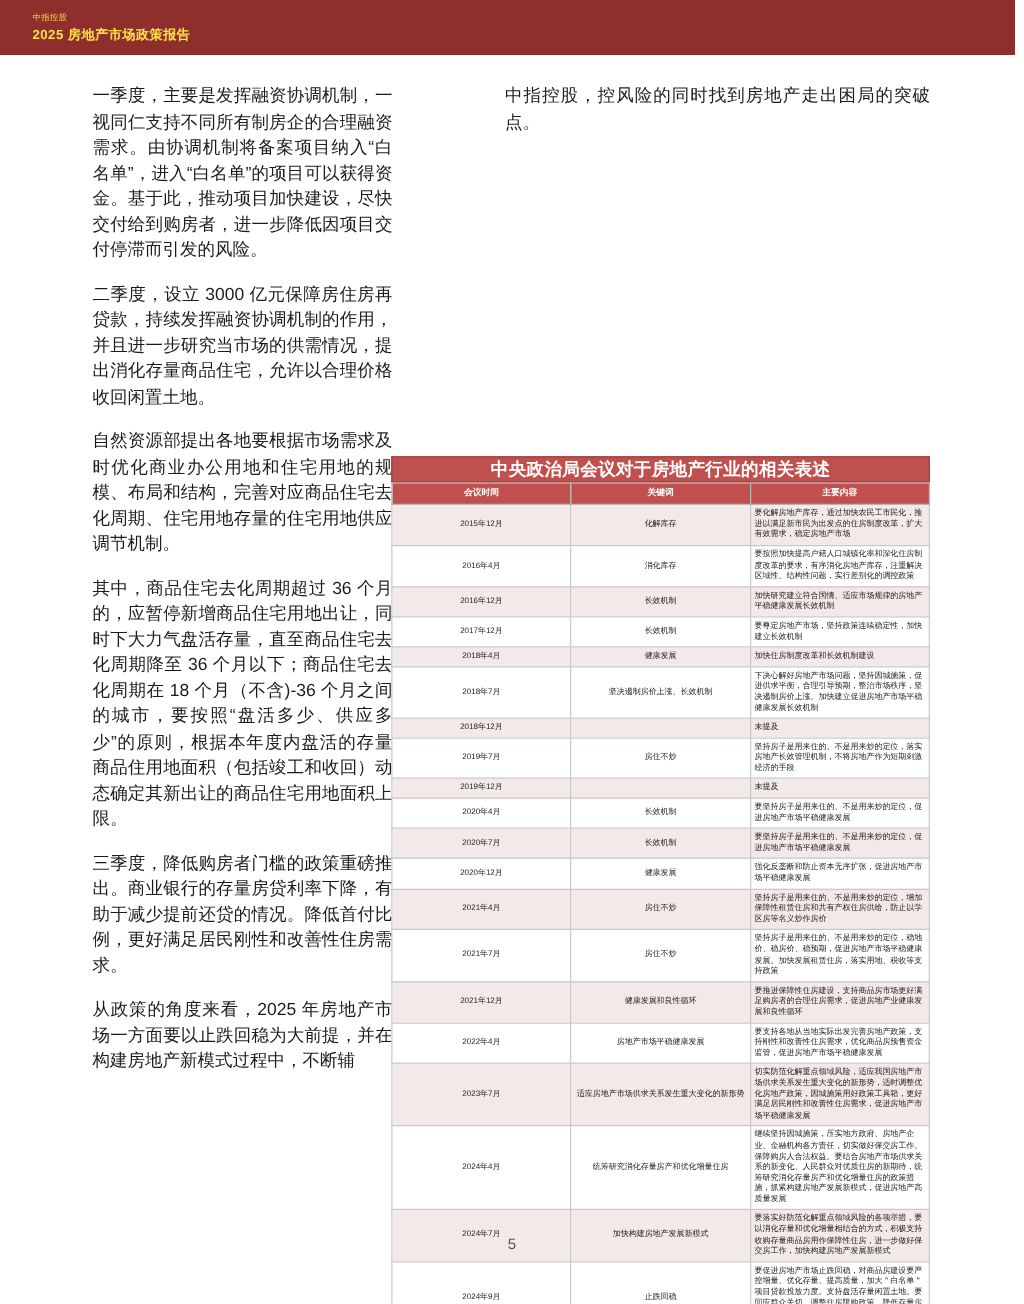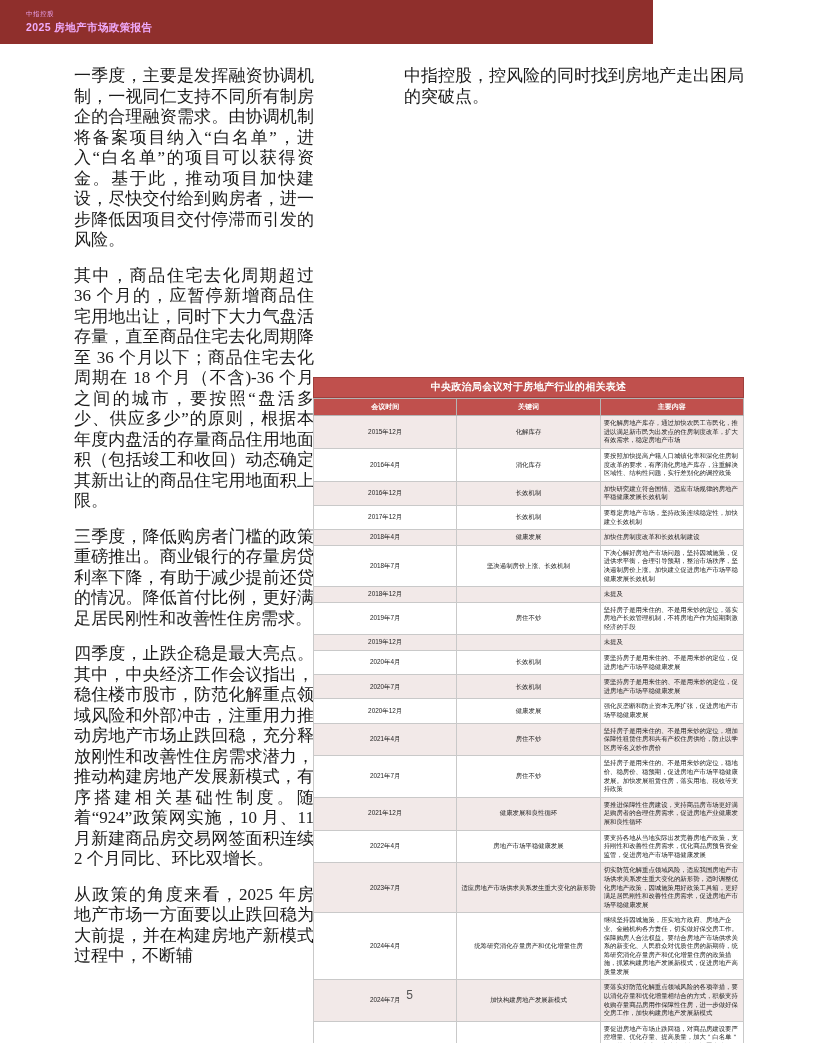--- a/index.html
+++ b/index.html
@@ -8,62 +8,60 @@
     background:#ffffff;
     font-family:"Liberation Sans","DejaVu Sans",sans-serif;
     color:#1a1a1a;
     position:relative;
     overflow:hidden;
   }
   .page{position:relative;width:819px;height:1043px;}
 
   
   .header{
-    position:absolute;top:0;left:0;width:653px;height:44px;
+    position:absolute;top:0;left:0;width:812px;height:44px;
     background:#8f2f2c;
-    color:#f0abfc;
+    color:#fde047;
   }
   .header .brand-sm{
     position:absolute;left:26px;top:10px;
     font-size:6.5px;letter-spacing:.5px;opacity:.92;
   }
   .header .brand-title{
     position:absolute;left:26px;top:21px;
     font-size:10.5px;font-weight:bold;letter-spacing:.4px;
   }
 
   
   .col{
     position:absolute;top:66px;
-    font-size:17px;line-height:20.5px;
+    font-size:14px;line-height:20.5px;
     text-align:justify;
     color:#1b1b1b;
-    font-family:Liberation Serif, serif;
   }
   .col-left{left:74px;width:240px;}
   .col-right{left:404px;width:340px;}
   .col p{margin:0 0 15px 0;text-indent:0;}
 
   
   .table-wrap{
     position:absolute;left:313px;top:365px;width:431px;
   }
   table.central{
     border-collapse:collapse;width:431px;
     font-size:6.4px;line-height:8.6px;color:#1c1c1c;
     table-layout:fixed;
   }
   table.central caption{
     caption-side:top;
     background:#c0504d;color:#ffffff;
-    font-size:10px;font-weight:bold;
+    font-size:14px;font-weight:bold;
     padding:5px 4px;
     border:1px solid #9e403d;
     letter-spacing:.3px;
-    margin-top:12px;
   }
   table.central th{
     background:#c0504d;color:#ffffff;
     font-size:7px;font-weight:bold;
     border:1px solid #b5b5b5;
     padding:4px 2px;
     text-align:center;
   }
   table.central td{
     border:1px solid #c9c9c9;
@@ -87,23 +85,24 @@
 
 <div class="page">
 
   <div class="header">
     <div class="brand-sm">中指控股</div>
     <div class="brand-title">2025 房地产市场政策报告</div>
   </div>
 
   <div class="col col-left">
     <p>一季度，主要是发挥融资协调机制，一视同仁支持不同所有制房企的合理融资需求。由协调机制将备案项目纳入“白名单”，进入“白名单”的项目可以获得资金。基于此，推动项目加快建设，尽快交付给到购房者，进一步降低因项目交付停滞而引发的风险。</p>
+    <p>二季度，设立 3000 亿元保障房住房再贷款，持续发挥融资协调机制的作用，并且进一步研究当市场的供需情况，提出消化存量商品住宅，允许以合理价格收回闲置土地。</p>
+    <p>自然资源部提出各地要根据市场需求及时优化商业办公用地和住宅用地的规模、布局和结构，完善对应商品住宅去化周期、住宅用地存量的住宅用地供应调节机制。</p>
     <p>其中，商品住宅去化周期超过 36 个月的，应暂停新增商品住宅用地出让，同时下大力气盘活存量，直至商品住宅去化周期降至 36 个月以下；商品住宅去化周期在 18 个月（不含)-36 个月之间的城市，要按照“盘活多少、供应多少”的原则，根据本年度内盘活的存量商品住用地面积（包括竣工和收回）动态确定其新出让的商品住宅用地面积上限。</p>
     <p>三季度，降低购房者门槛的政策重磅推出。商业银行的存量房贷利率下降，有助于减少提前还贷的情况。降低首付比例，更好满足居民刚性和改善性住房需求。</p>
-    <p>四季度，止跌企稳是最大亮点。其中，中央经济工作会议指出，稳住楼市股市，防范化解重点领域风险和外部冲击，注重用力推动房地产市场止跌回稳，充分释放刚性和改善性住房需求潜力，推动构建房地产发展新模式，有序搭建相关基础性制度。随着“924”政策网实施，10 月、11 月新建商品房交易网签面积连续 2 个月同比、环比双增长。</p>
     <p>从政策的角度来看，2025 年房地产市场一方面要以止跌回稳为大前提，并在构建房地产新模式过程中，不断辅</p>
   </div>
 
   <div class="col col-right">
     <p>中指控股，控风险的同时找到房地产走出困局的突破点。</p>
   </div>
 
   <div class="table-wrap">
     <table class="central">
       <caption>中央政治局会议对于房地产行业的相关表述</caption>

